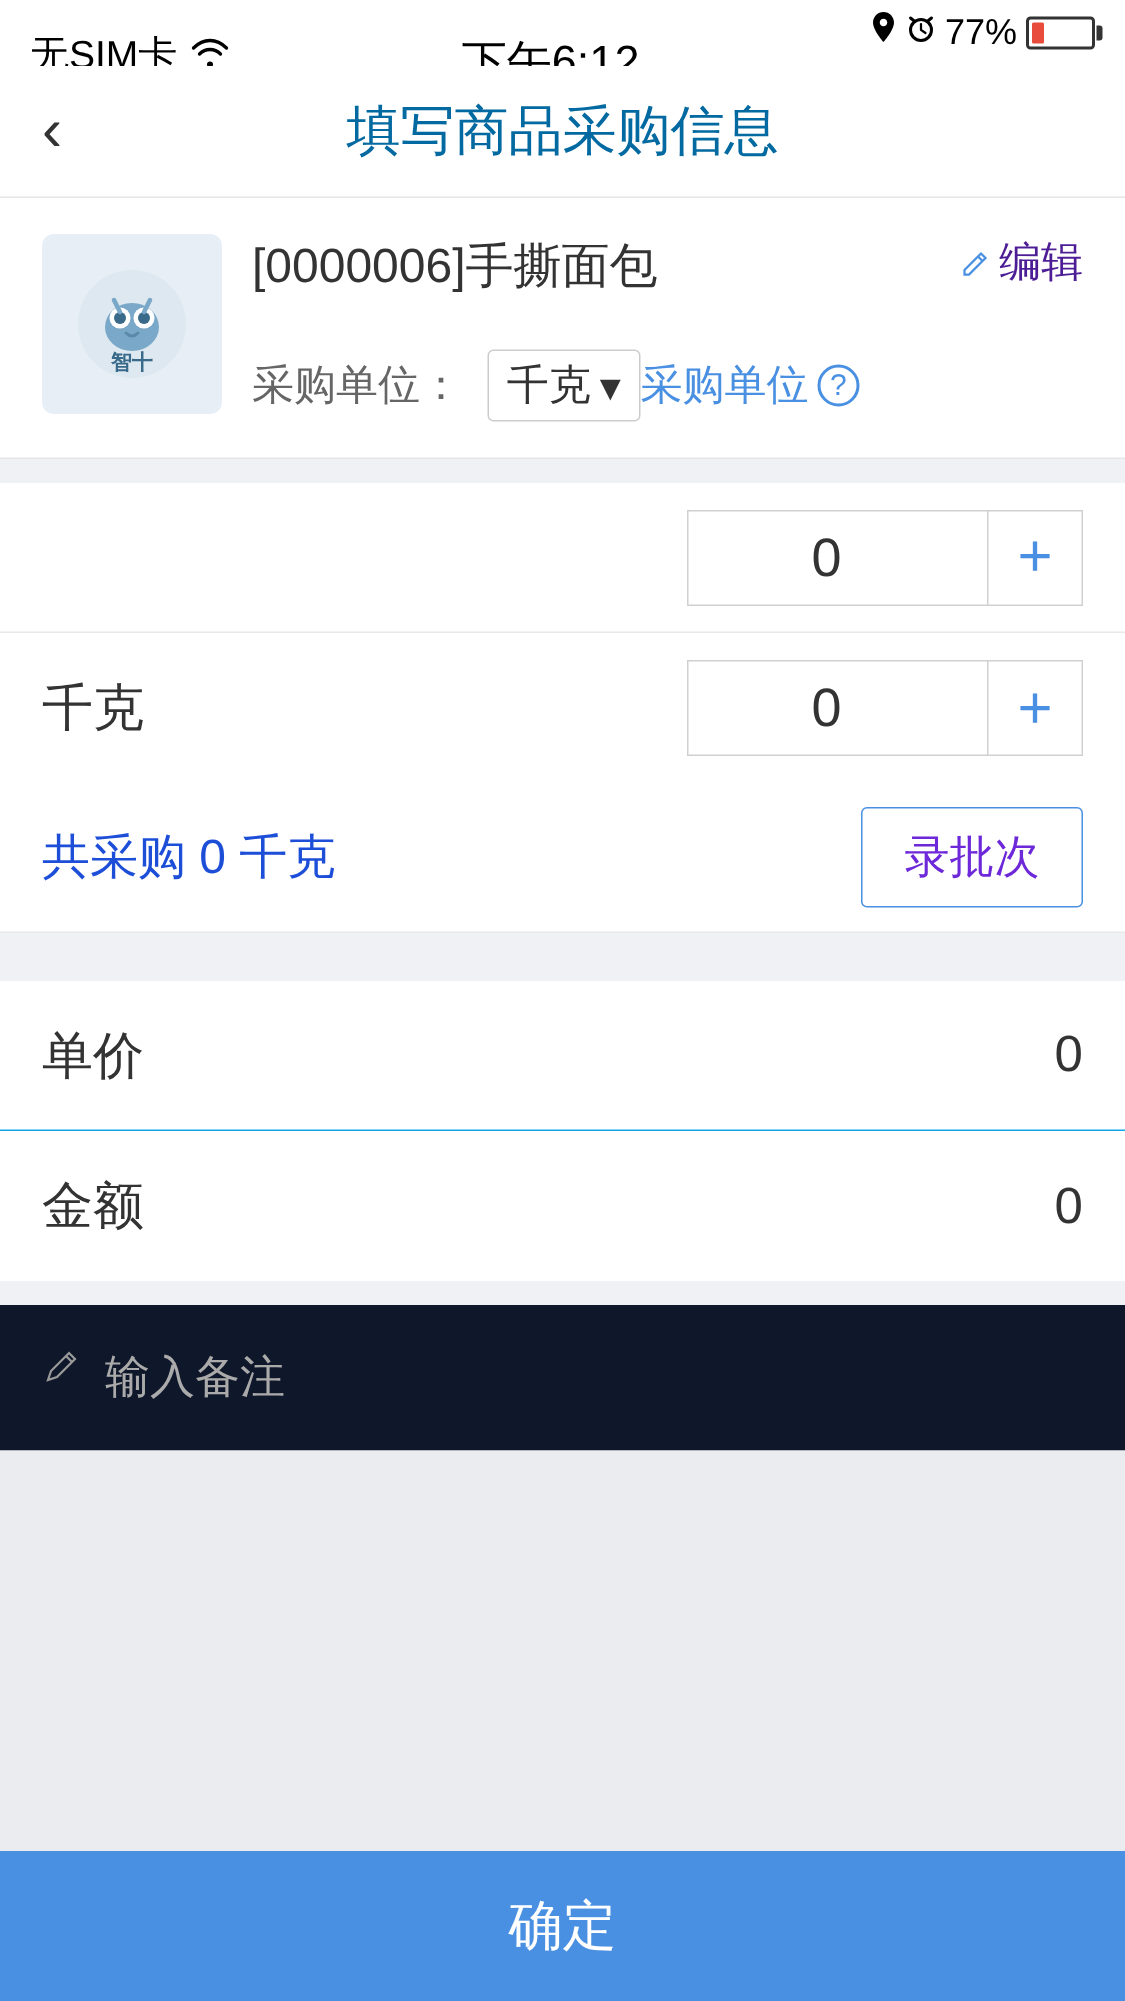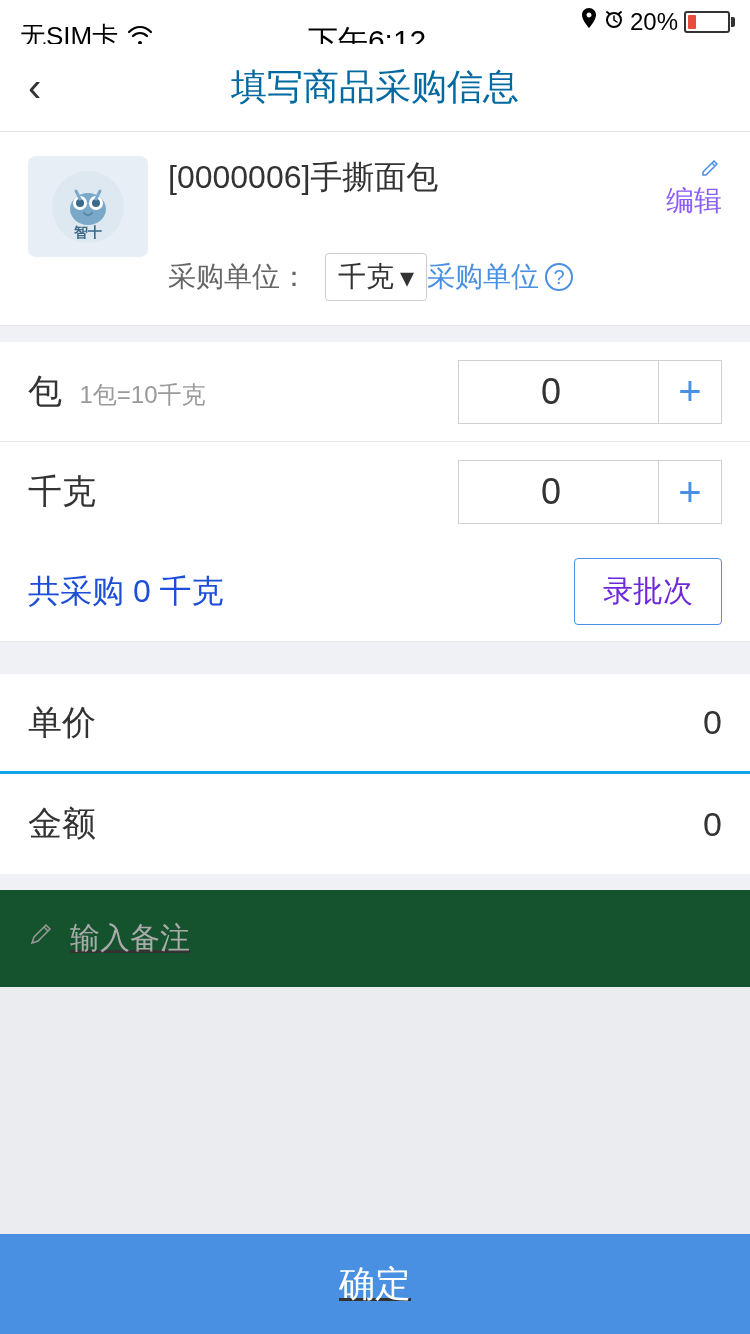--- a/index.html
+++ b/index.html
@@ -67,21 +67,21 @@
       background: #fff;
       margin: 0;
       padding: 24px 28px;
       display: flex;
       align-items: flex-start;
       gap: 20px;
       border-bottom: 1px solid #e5e5e5;
     }
     .product-thumb {
       width: 120px;
-      height: 101px;
+      height: 120px;
       background: #e8eef5;
       border-radius: 8px;
       display: flex;
       align-items: center;
       justify-content: center;
       flex-shrink: 0;
     }
     .product-info { flex: 1; }
     .product-header {
       display: flex;
@@ -89,26 +89,25 @@
       align-items: flex-start;
       margin-bottom: 33px;
     }
     .product-name {
       font-size: 32px;
       color: #333;
       font-weight: 400;
     }
     .edit-btn {
       display: flex;
-      align-items: flex-end;
+      align-items: center;
       gap: 4px;
-      color: #8b5cf6;
+      color: #4c1d95;
       font-size: 28px;
       cursor: pointer;
-      flex-direction: column;
     }
     .product-unit-row {
       display: flex;
       align-items: center;
       justify-content: flex-start;
     }
     .unit-label { font-size: 28px; color: #666; }
     .unit-select {
       display: inline-flex;
       align-items: center;
@@ -221,42 +220,40 @@
     .price-section {
       background: #fff;
       margin-top: 16px;
     }
     .price-row {
       display: flex;
       align-items: center;
       justify-content: space-between;
       padding: 0 28px;
       height: 100px;
-      border-bottom: 3px solid #0ea5e9;
+      border-bottom: 1px solid #0ea5e9;
     }
     .price-row:last-child { border-bottom: none; }
     .price-label {
       font-size: 34px;
       color: #333;
     }
     .price-value {
       font-size: 34px;
       color: #333;
     }
 
     
     .notes-section {
-      background: #14532d;
+      background: #0f172a;
       margin-top: 16px;
       padding: 28px;
       display: flex;
-      align-items: center;
       gap: 14px;
       min-height: 80px;
-      text-decoration: underline;
     }
     .pencil-icon { font-size: 30px; color: #888; }
     .notes-placeholder {
       font-size: 30px;
       color: #aaa;
     }
 
     
     .content-fill {
       background: #eaecf0;
@@ -268,21 +265,20 @@
     .confirm-bar {
       width: 750px;
       height: 100px;
       background: #4a90e2;
       display: flex;
       align-items: center;
       justify-content: center;
       position: fixed;
       bottom: 0;
       left: 0;
-      text-decoration: underline;
     }
     .confirm-btn {
       font-size: 36px;
       color: #fff;
       font-weight: 500;
       background: none;
       border: none;
       cursor: pointer;
       width: 100%;
       height: 100%;
@@ -321,21 +317,21 @@
             <path d="M9 0C5.13 0 2 3.13 2 7c0 5.25 7 13 7 13s7-7.75 7-13c0-3.87-3.13-7-7-7zm0 9.5C7.62 9.5 6.5 8.38 6.5 7S7.62 4.5 9 4.5 11.5 5.62 11.5 7 10.38 9.5 9 9.5z"></path>
           </svg>
       </span>
       <span>
         <svg width="20" height="22" viewBox="0 0 20 22" fill="#000">
             <circle cx="10" cy="12" r="7" stroke="#000" stroke-width="2" fill="none"></circle>
             <path d="M10 8v4l3 2" stroke="#000" stroke-width="1.5" fill="none" stroke-linecap="round"></path>
             <path d="M3 4l2.5 2M17 4l-2.5 2" stroke="#000" stroke-width="2" stroke-linecap="round"></path>
           </svg>
       </span>
-      <span>20%</span>
+      <span>77%</span>
       <div class="battery-icon">
         <div class="battery-fill"></div>
       </div>
     </div>
   </div>
 
   <div class="nav-bar">
     <span class="nav-back">‹</span>
     <span class="nav-title">填写商品采购信息</span>
   </div>
@@ -384,24 +380,20 @@
             <span class="help-circle">?</span>
           </span>
         </div>
       </div>
     </div>
 
     <div class="divider-block"></div>
 
     <div class="input-section">
       <div class="input-row">
-        <span class="input-label">
-          <span>包</span>
-          <span class="input-sublabel">1包=10千克</span>
-        </span>
         <div class="input-field-wrap">
           <input class="qty-input" type="number" value="0" style="">
           <button class="plus-btn">+</button>
         </div>
       </div>
       <div class="input-row">
         <span class="input-label">千克</span>
         <div class="input-field-wrap">
           <input class="qty-input" type="number" value="0" style="">
           <button class="plus-btn">+</button>

